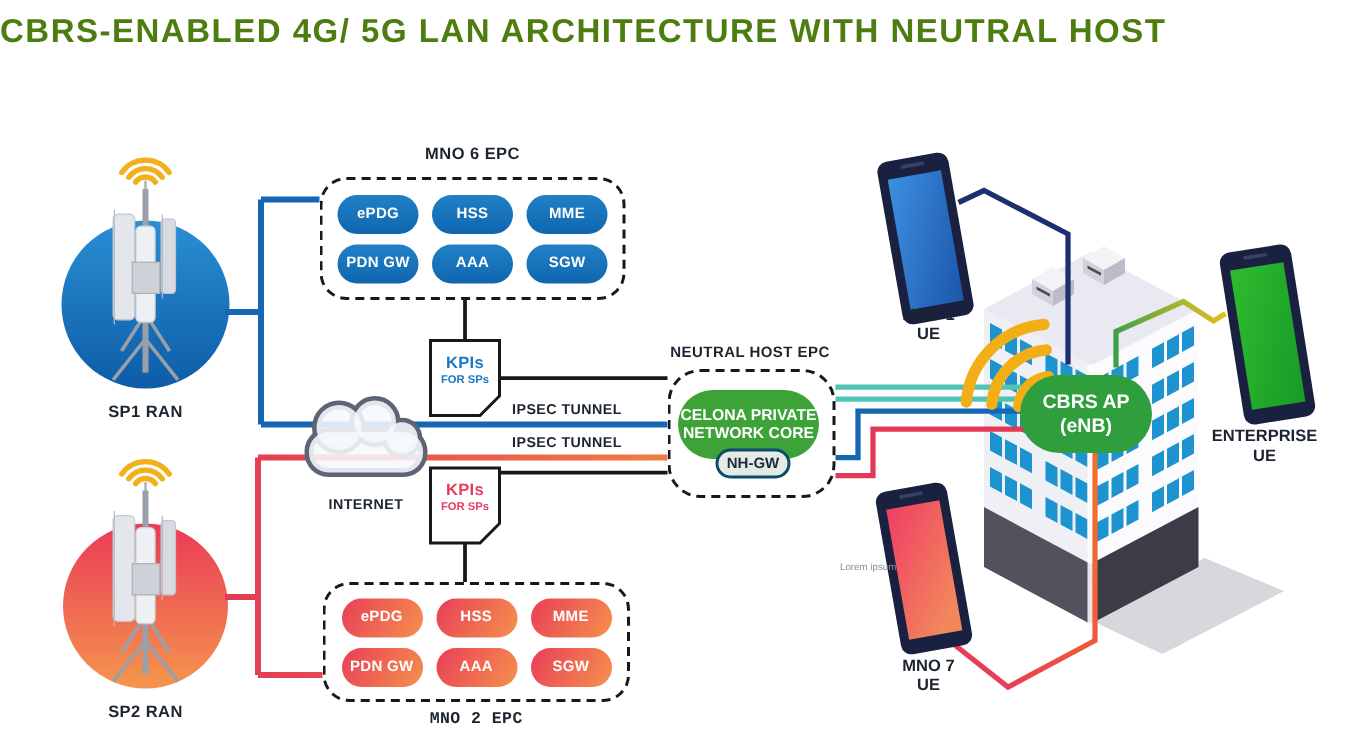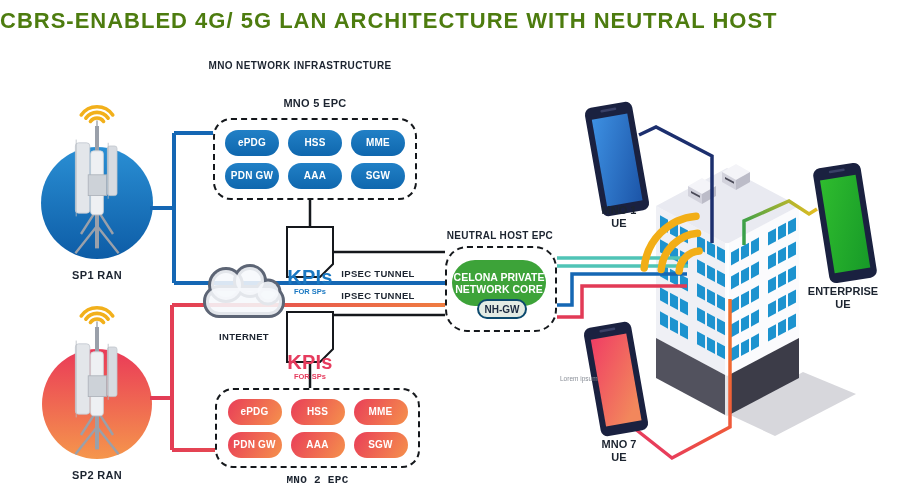--- a/index.html
+++ b/index.html
@@ -11,21 +11,21 @@
          letter-spacing:1px;color:#4d7c0f;}
   .sechead{top:60px;font-size:10px;font-weight:bold;letter-spacing:.4px;text-align:center;color:#1c2430;}
   .dashbox{border:2px dashed #15181c;border-radius:18px;box-sizing:border-box;background:transparent;}
   .pillwrap{display:flex;flex-wrap:wrap;gap:7px 9px;justify-content:center;align-content:center;}
   .pill{display:flex;align-items:center;justify-content:center;color:#fff;font-weight:bold;
         font-size:10px;border-radius:13px;width:54px;height:26px;letter-spacing:.2px;}
   .pill.blue{background:linear-gradient(180deg,#2180c6,#0f67ae);}
   .pill.red{background:linear-gradient(120deg,#e93e58,#f5914c);}
   .boxlabel{font-size:11px;font-weight:bold;text-align:center;color:#1c2430;letter-spacing:.3px;}
   .kpitext{width:46px;text-align:center;line-height:1;}
-  .kpitext .big{display:block;font-size:20px;font-weight:bold;letter-spacing:.2px;margin-top:30px;}
+  .kpitext .big{display:block;font-size:11px;font-weight:bold;letter-spacing:.2px;}
   .kpitext .small{display:block;font-size:7.5px;font-weight:bold;margin-top:1px;}
   .kpi-blue{color:#1a78c2;} .kpi-red{color:#e63c5e;}
   .linelabel{font-size:9.5px;font-weight:bold;text-align:center;color:#1c2430;letter-spacing:.3px;}
   .celona{left:452px;top:260px;width:94px;height:46px;background:#3da339;border-radius:23px;
           color:#fff;text-align:center;font-weight:bold;font-size:10.5px;line-height:12px;
           display:flex;flex-direction:column;justify-content:center;}
   .nhgw{left:477px;top:299px;width:50px;height:20px;background:#e3ebe4;border:2px solid #0c4a6e;
         border-radius:12px;box-sizing:border-box;display:flex;align-items:center;justify-content:center;
         font-size:10px;font-weight:bold;color:#1a2940;}
   .cbrs{left:680px;top:250px;width:88px;height:52px;background:#2f9f3d;border-radius:26px;
@@ -187,23 +187,22 @@
       <rect x="-24" y="-55" width="48" height="110" rx="7" fill="#1a2140"></rect>
       <rect x="-18" y="-43" width="36" height="88" fill="url(#gScrPink)"></rect>
       <rect x="-8" y="-51" width="16" height="2.5" rx="1.2" fill="#394066"></rect>
     </g>
 
     <path d="M287,227 h46 v37 l-13,13 h-33 z" fill="#ffffff" stroke="#15181c" stroke-width="2"></path>
     <path d="M287,312 h46 v37 l-13,13 h-33 z" fill="#ffffff" stroke="#15181c" stroke-width="2"></path>
   </svg>
 
   <div class="abs title">CBRS-ENABLED 4G/ 5G LAN ARCHITECTURE WITH NEUTRAL HOST</div>
-  <div class="abs sechead" style="left:150px;width:300px;">MNO NETWORK INFRASTRUCTURE</div>
-
-  <div class="abs boxlabel" style="left:213px;top:97px;width:204px;">MNO 5 EPC</div>
+
+  <div class="abs boxlabel" style="left:213px;top:97px;width:204px;">MNO 6 EPC</div>
   <div class="abs dashbox" style="left:213px;top:118px;width:204px;height:82px;"></div>
   <div class="abs pillwrap" style="left:213px;top:118px;width:204px;height:82px;">
     <span class="pill blue">ePDG</span>
     <span class="pill blue">HSS</span>
     <span class="pill blue">MME</span>
     <span class="pill blue">PDN GW</span>
     <span class="pill blue">AAA</span>
     <span class="pill blue">SGW</span>
   </div>
 
@@ -232,20 +231,24 @@
   <div class="abs linelabel" style="left:328px;top:290px;width:100px;">IPSEC TUNNEL</div>
 
   <div class="abs linelabel" style="left:420px;top:230px;width:160px;font-size:10px;">NEUTRAL HOST EPC</div>
   <div class="abs dashbox" style="left:445px;top:246px;width:112px;height:86px;border-radius:22px;"></div>
   <div class="abs celona">
     <span>CELONA PRIVATE</span>
     <span>NETWORK CORE</span>
   </div>
   <div class="abs nhgw">NH-GW</div>
 
+  <div class="abs cbrs">
+    <span>CBRS AP</span>
+    <span>(eNB)</span>
+  </div>
 
   <div class="abs boxlabel" style="left:57px;top:269px;width:80px;">SP1 RAN</div>
   <div class="abs boxlabel" style="left:57px;top:469px;width:80px;">SP2 RAN</div>
 
   <div class="abs uelabel" style="left:588px;top:204px;width:62px;">
     <span>MNO 1</span><br>
     <span>UE</span>
   </div>
   <div class="abs uelabel" style="left:798px;top:285px;width:90px;">
     <span>ENTERPRISE</span><br>

